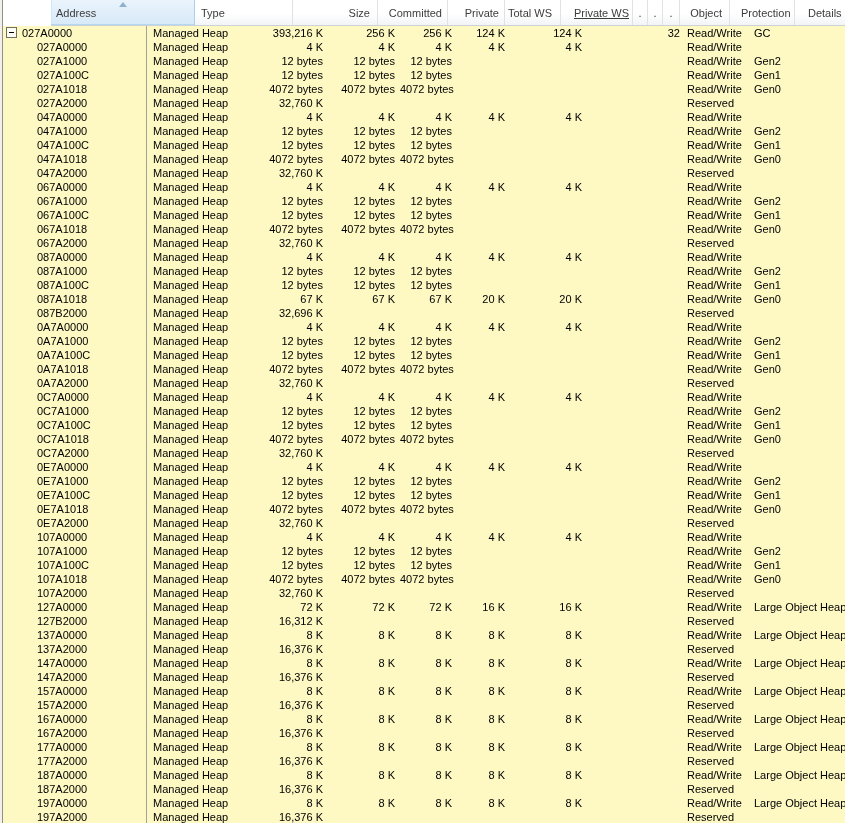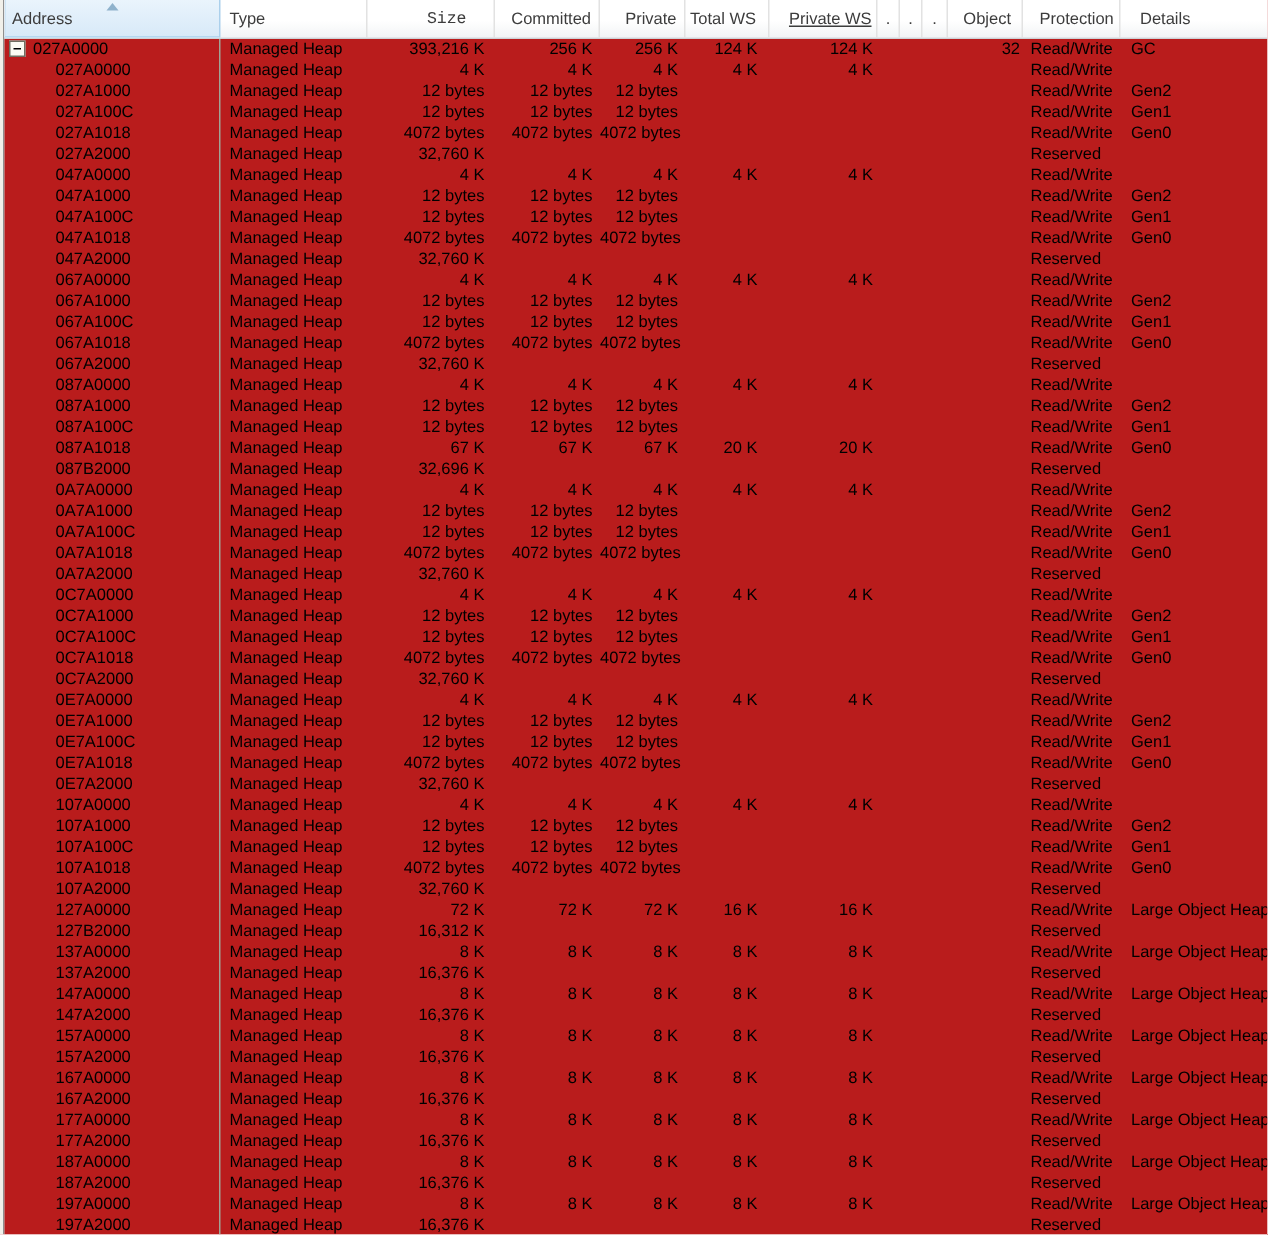--- a/index.html
+++ b/index.html
@@ -8,20 +8,21 @@
     font-family:"Liberation Sans",sans-serif;background:#ffffff;
     position:relative;
   }
   .left-border{width:2px;background:#f1f0ea;border-right:1px solid #8f8f8f;flex:none;}
   .table{flex:1;display:flex;flex-direction:column;min-width:0;}
   
   .header{
     display:flex;height:26px;flex:none;box-sizing:border-box;
     background:linear-gradient(#ffffff 0%,#ffffff 55%,#f2f4f6 100%);
     border-bottom:1px solid #cdd2d7;
+    margin-left:48px;
   }
   .hcell{
     position:relative;box-sizing:border-box;flex:none;
     border-right:1px solid #e2e2e2;
     font-size:11px;color:#3c3c3c;
     display:flex;align-items:center;overflow:hidden;white-space:nowrap;
   }
   .hcell.sorted{
     background:linear-gradient(#eaf4fc 0%,#d7e9f8 100%);
     border-right:1px solid #abd0ec;
@@ -30,31 +31,31 @@
   .sort-arrow{
     position:absolute;top:2px;left:50%;margin-left:-4px;
     width:0;height:0;border-left:4px solid transparent;
     border-right:4px solid transparent;border-bottom:5px solid #8fb2cc;
   }
   .h-right{justify-content:flex-end;}
   .h-center{justify-content:center;}
   
   .h-col-address{padding-left:5px;}
   .h-col-type{padding-left:6px;}
-  .h-col-size{padding-right:18px;font-family:Liberation Mono, monospace;}
+  .h-col-size{padding-right:7px;}
   .h-col-committed{padding-right:5px;}
   .h-col-private{padding-right:5px;}
   .h-col-totalWS{padding-right:8px;}
   .h-col-privateWS{padding-right:3px;text-decoration:underline;}
   .h-col-blocks{padding-right:7px;}
   .h-col-protection{padding-left:11px;}
   .h-col-details{padding-left:13px;}
   
   .body{
-    flex:1;background:#b91c1c;overflow:hidden;
+    flex:1;background:#fef9c3;overflow:hidden;
     font-size:11px;color:#000000;
   }
   .row{display:flex;height:14px;line-height:14px;}
   .cell{
     box-sizing:border-box;flex:none;overflow:hidden;white-space:nowrap;
   }
   .col-address{width:144px;border-right:1px solid #a0a496;position:relative;padding-left:34px;}
   .row.parent .col-address{padding-left:19px;}
   .col-type{width:98px;padding-left:6px;}
   .col-size{width:85px;text-align:right;padding-right:7px;}

